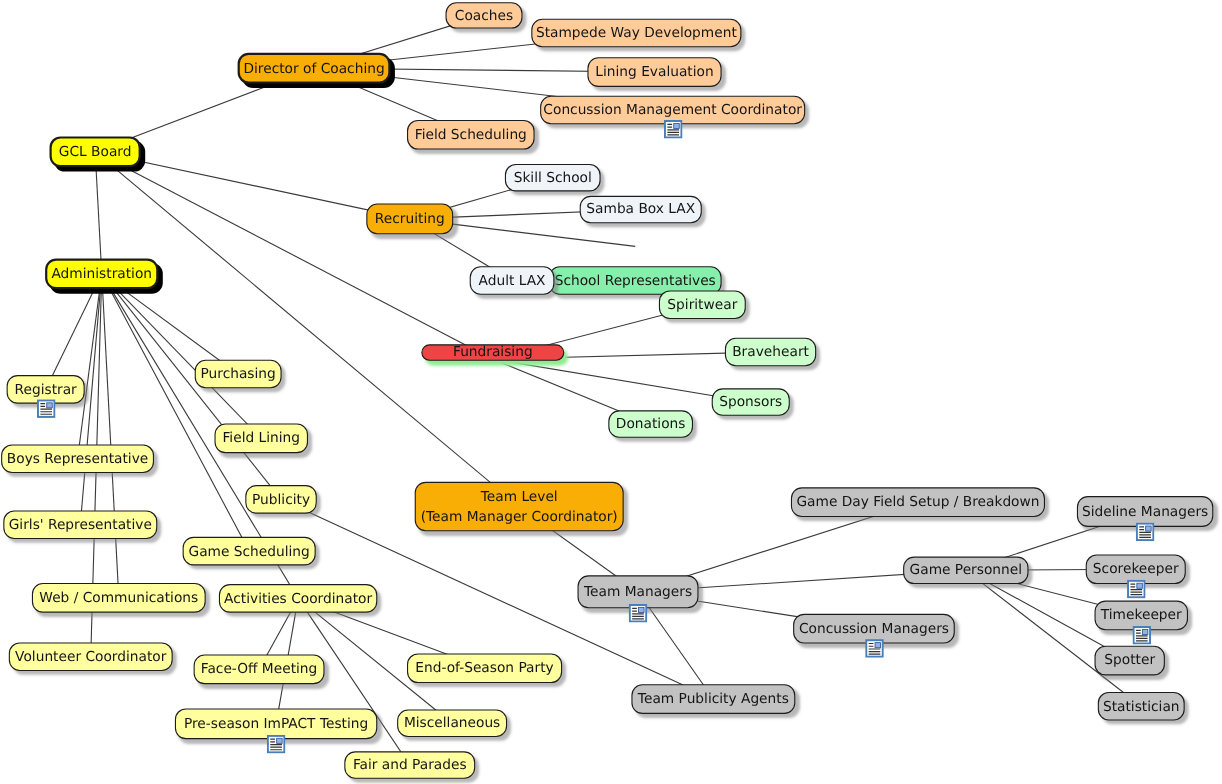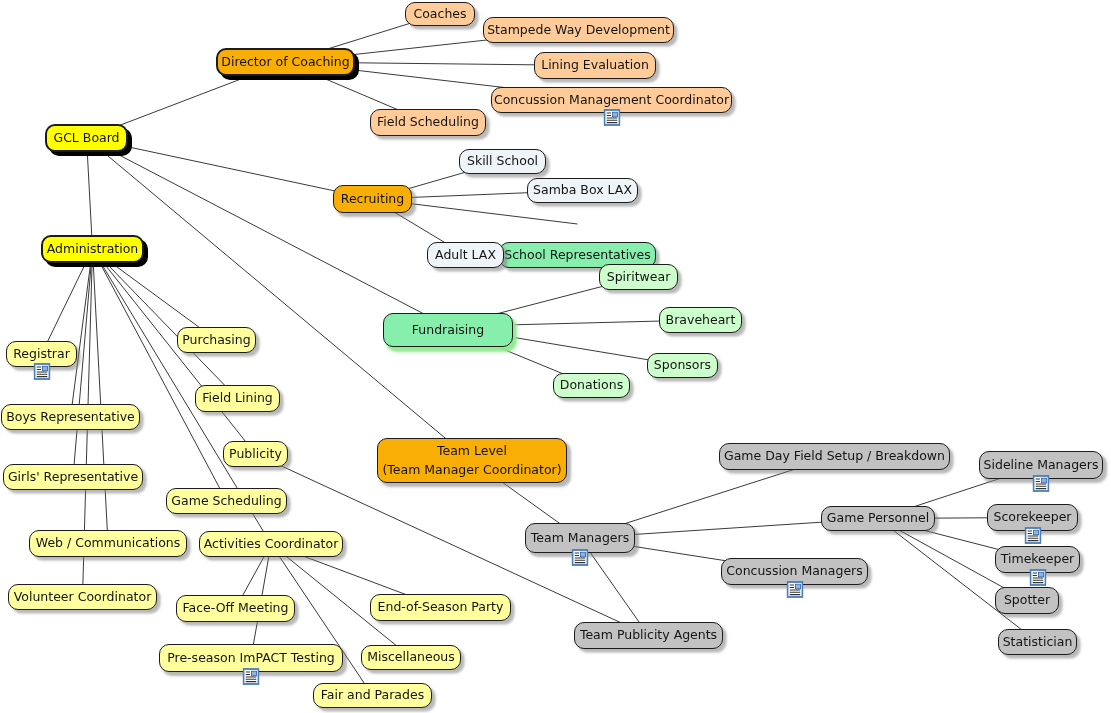--- a/index.html
+++ b/index.html
@@ -90,21 +90,21 @@
             <line x1="3.2" y1="9" x2="13.8" y2="9" stroke="#333" stroke-width="1.1"></line>
             <line x1="3.2" y1="11.3" x2="13.8" y2="11.3" stroke="#333" stroke-width="1.1"></line>
             <line x1="3.2" y1="13.6" x2="13.8" y2="13.6" stroke="#333" stroke-width="1.1"></line>
           </svg></span></div>
       <div class="node sh-gray" style="left: 370px; top: 109px; width: 116px; height: 27px; background: rgb(255, 204, 153);"><span>Field Scheduling</span></div>
       <div class="node sh-gray" style="left: 333px; top: 185px; width: 79px; height: 28px; background: rgb(249, 174, 6);"><span>Recruiting</span></div>
       <div class="node sh-gray" style="left: 459px; top: 149px; width: 87px; height: 25px; background: rgb(238, 244, 248);"><span>Skill School</span></div>
       <div class="node sh-gray" style="left: 527px; top: 178px; width: 111px; height: 25px; background: rgb(238, 244, 248);"><span>Samba Box LAX</span></div>
       <div class="node sh-gray" style="left: 499px; top: 211px; width: 157px; height: 26px; background: #86efac; margin-top: 31px;"><span>School Representatives</span></div>
       <div class="node sh-gray" style="left: 427px; top: 242px; width: 77px; height: 26px; background: rgb(238, 244, 248);"><span>Adult LAX</span></div>
-      <div class="node sh-green" style="left: 383px; top: 313px; width: 130px; height: 34px; background: #86efac;"><span>Fundraising</span></div>
+      <div class="node sh-green" style="left: 383px; top: 313px; width: 130px; height: 15px; background: #ef4444;"><span>Fundraising</span></div>
       <div class="node sh-gray" style="left: 599px; top: 264px; width: 79px; height: 26px; background: rgb(204, 255, 204); justify-content: center;"><span>Spiritwear</span></div>
       <div class="node sh-gray" style="left: 659px; top: 307px; width: 83px; height: 26px; background: rgb(204, 255, 204);"><span>Braveheart</span></div>
       <div class="node sh-gray" style="left: 647px; top: 353px; width: 71px; height: 25px; background: rgb(204, 255, 204);"><span>Sponsors</span></div>
       <div class="node sh-gray" style="left: 553px; top: 373px; width: 77px; height: 25px; background: rgb(204, 255, 204);"><span>Donations</span></div>
       <div class="node sh-gray" style="left: 6px; top: 341px; width: 71px; height: 26px; background: rgb(255, 255, 158);"><span>Registrar</span><span class="note-icon" style="top: 21px;"><svg viewBox="0 0 17 17" width="17" height="17">
             <rect x="1" y="1" width="15" height="15" fill="#ffffff" stroke="#4a7ebb" stroke-width="1.8"></rect>
             <rect x="9" y="3.2" width="5" height="4.6" fill="#8fb4dd" stroke="#2f5e9e" stroke-width="0.8"></rect>
             <line x1="3.2" y1="4" x2="7.5" y2="4" stroke="#333" stroke-width="1.1"></line>
             <line x1="3.2" y1="6.5" x2="7.5" y2="6.5" stroke="#333" stroke-width="1.1"></line>
             <line x1="3.2" y1="9" x2="13.8" y2="9" stroke="#333" stroke-width="1.1"></line>

